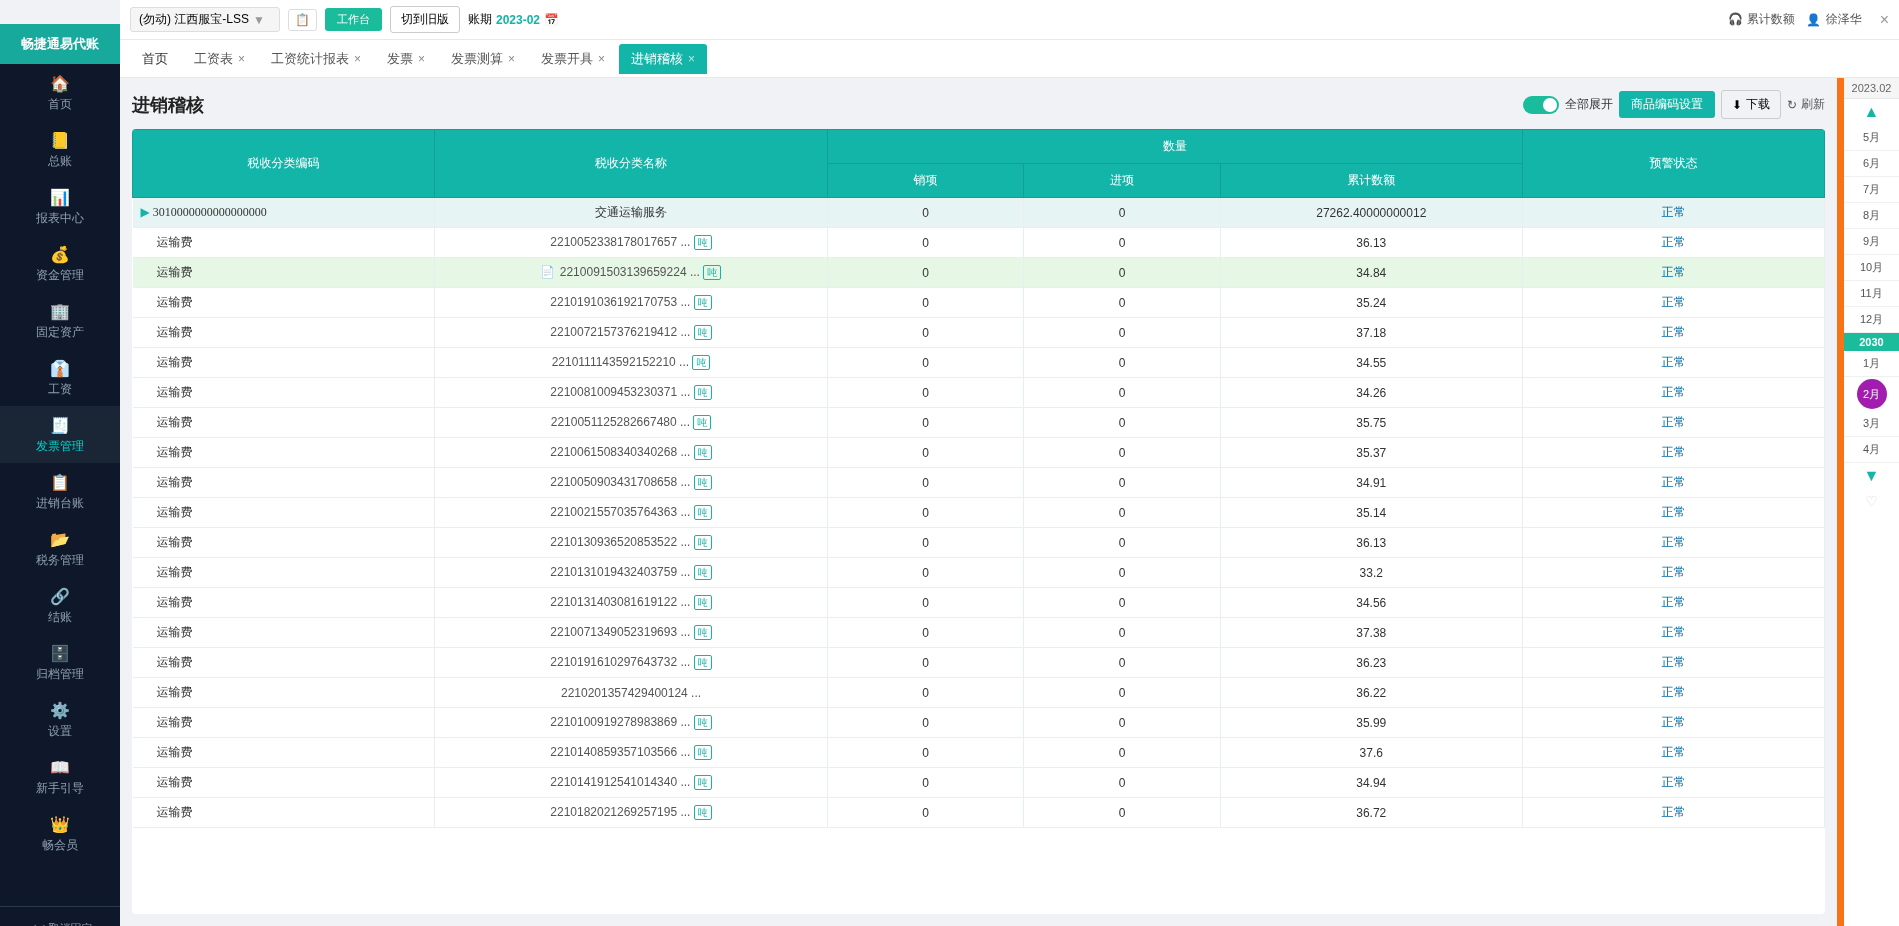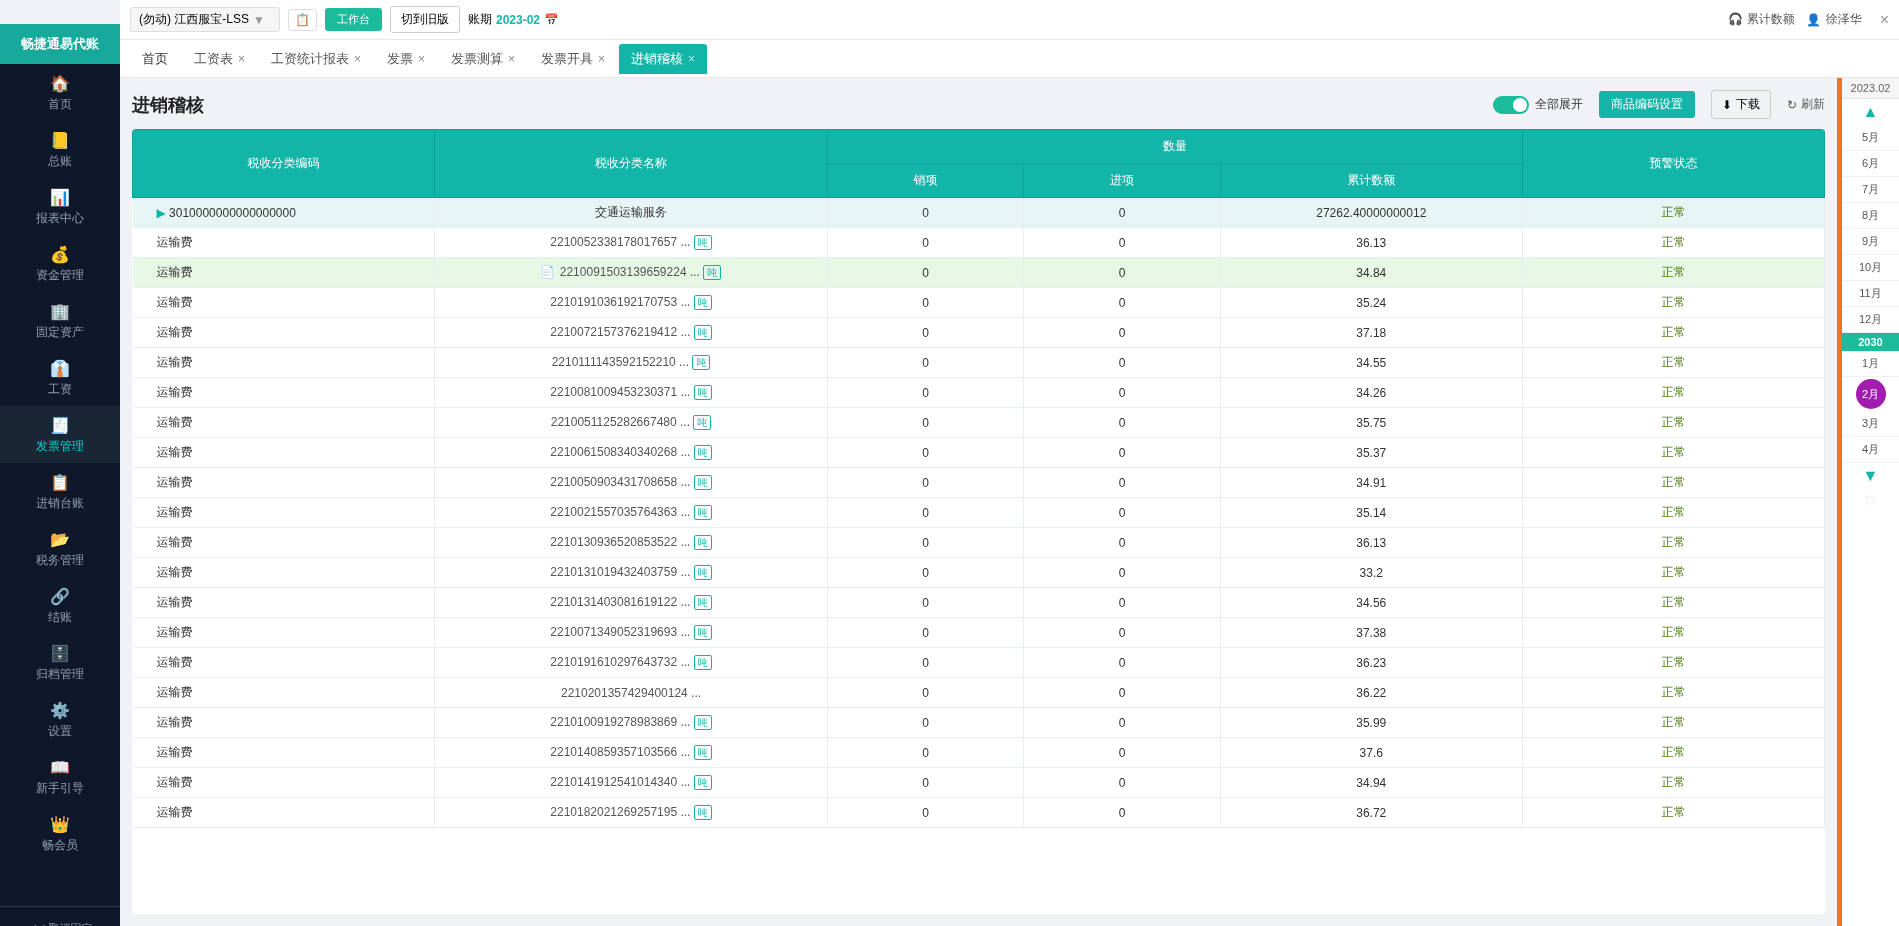--- a/index.html
+++ b/index.html
@@ -186,21 +186,21 @@
       justify-content: space-between;
     }
     .page-title {
       font-size: 18px;
       font-weight: bold;
       color: #222;
     }
     .page-actions {
       display: flex;
       align-items: center;
-      gap: 16px;
+      gap: 6px;
     }
     .toggle-all {
       display: flex;
       align-items: center;
       gap: 6px;
       font-size: 12px;
       color: #333;
     }
     .toggle-switch {
       width: 36px;
@@ -284,28 +284,28 @@
       white-space: nowrap;
       color: #333;
     }
     tbody tr:nth-child(even) { background: #fff; }
     tbody tr:nth-child(odd) { background: #fff; }
     tbody tr.highlighted { background: #e6f7e6; }
     tbody tr td:first-child { text-align: left; }
     tbody tr td.num { text-align: center; }
 
     .tag-normal {
-      color: #4d7c0f;
+      color: #0369a1;
     }
 
     
     .calendar-panel {
       width: 62px;
       background: #fff;
-      border-left: 5px solid #f97316;
+      border-left: 7px solid #f97316;
       display: flex;
       flex-direction: column;
       overflow-y: auto;
       font-size: 11px;
     }
     .calendar-year {
       background: #f5f5f5;
       text-align: center;
       padding: 4px 2px;
       font-size: 11px;
@@ -514,21 +514,21 @@
               <th rowspan="2" style="width:200px;">预警状态</th>
             </tr>
             <tr class="sub-header">
               <th style="width:130px;">销项</th>
               <th style="width:130px;">进项</th>
               <th style="width:200px;">累计数额</th>
             </tr>
           </thead>
           <tbody id="table-body">
           <tr style="background: rgb(230, 244, 243);">
-      <td style="padding-left:24px;color:#333;font-weight:normal;">
+      <td style="padding-left:8px;color:#333;font-weight:normal;font-family:Liberation Serif, serif;">
         <span style="color:#13b5a8;cursor:pointer;">▶</span>
         3010000000000000000
       </td>
       <td>交通运输服务</td>
       <td class="num">0</td>
       <td class="num">0</td>
       <td class="num">27262.40000000012</td>
       <td class="tag-normal">正常</td>
     </tr>
               <tr>

